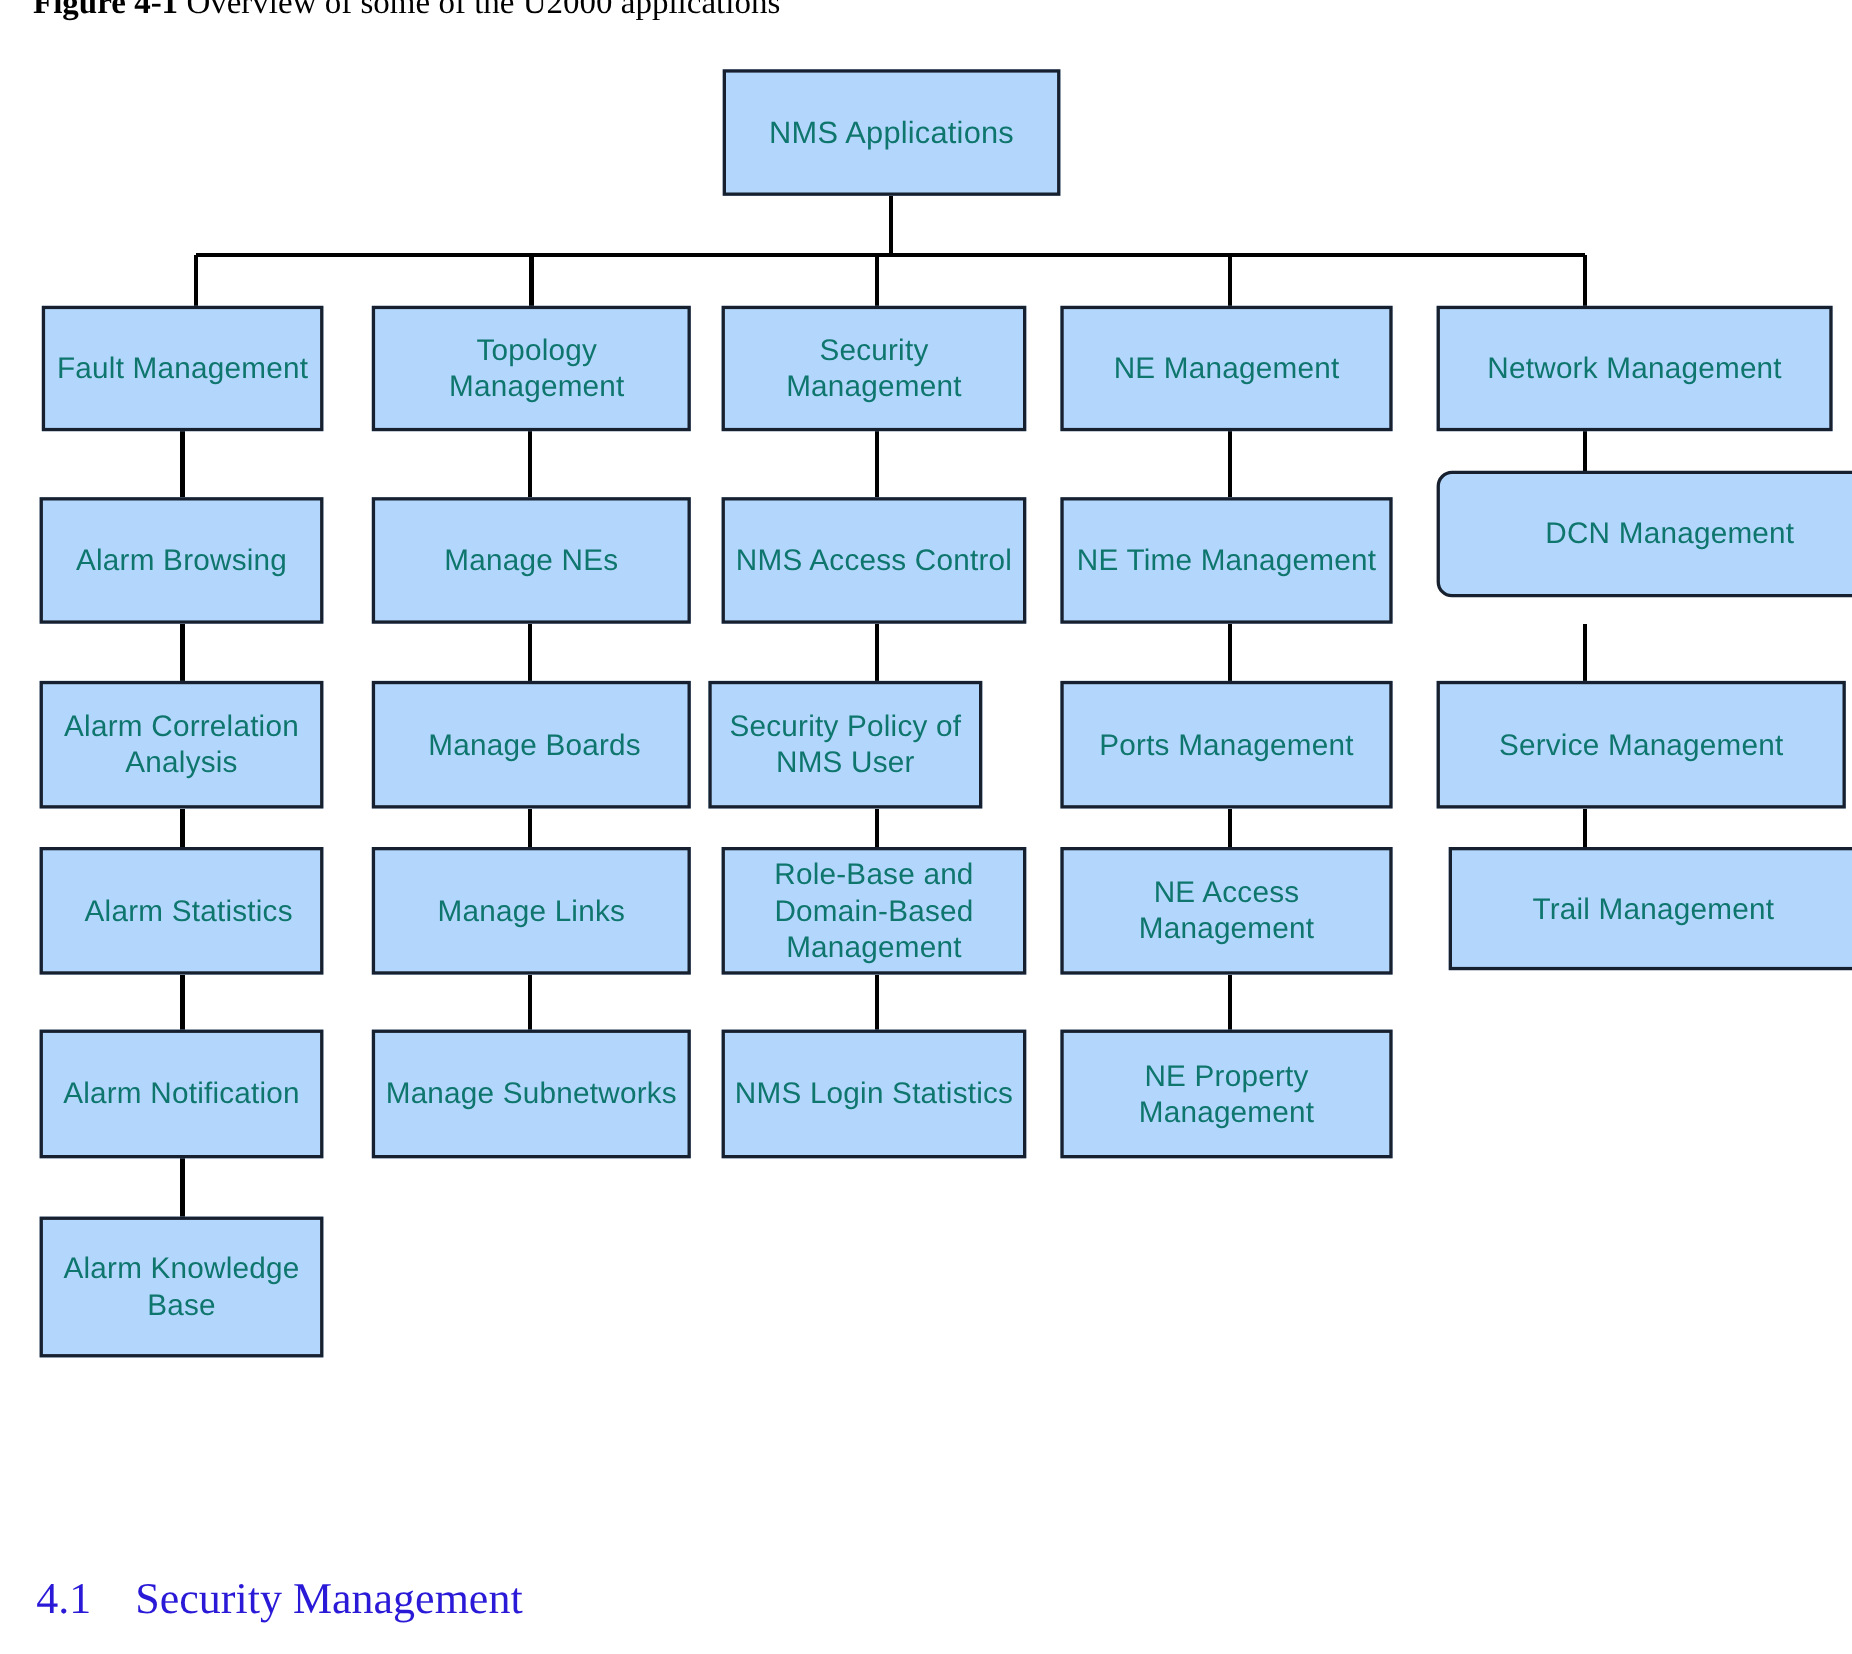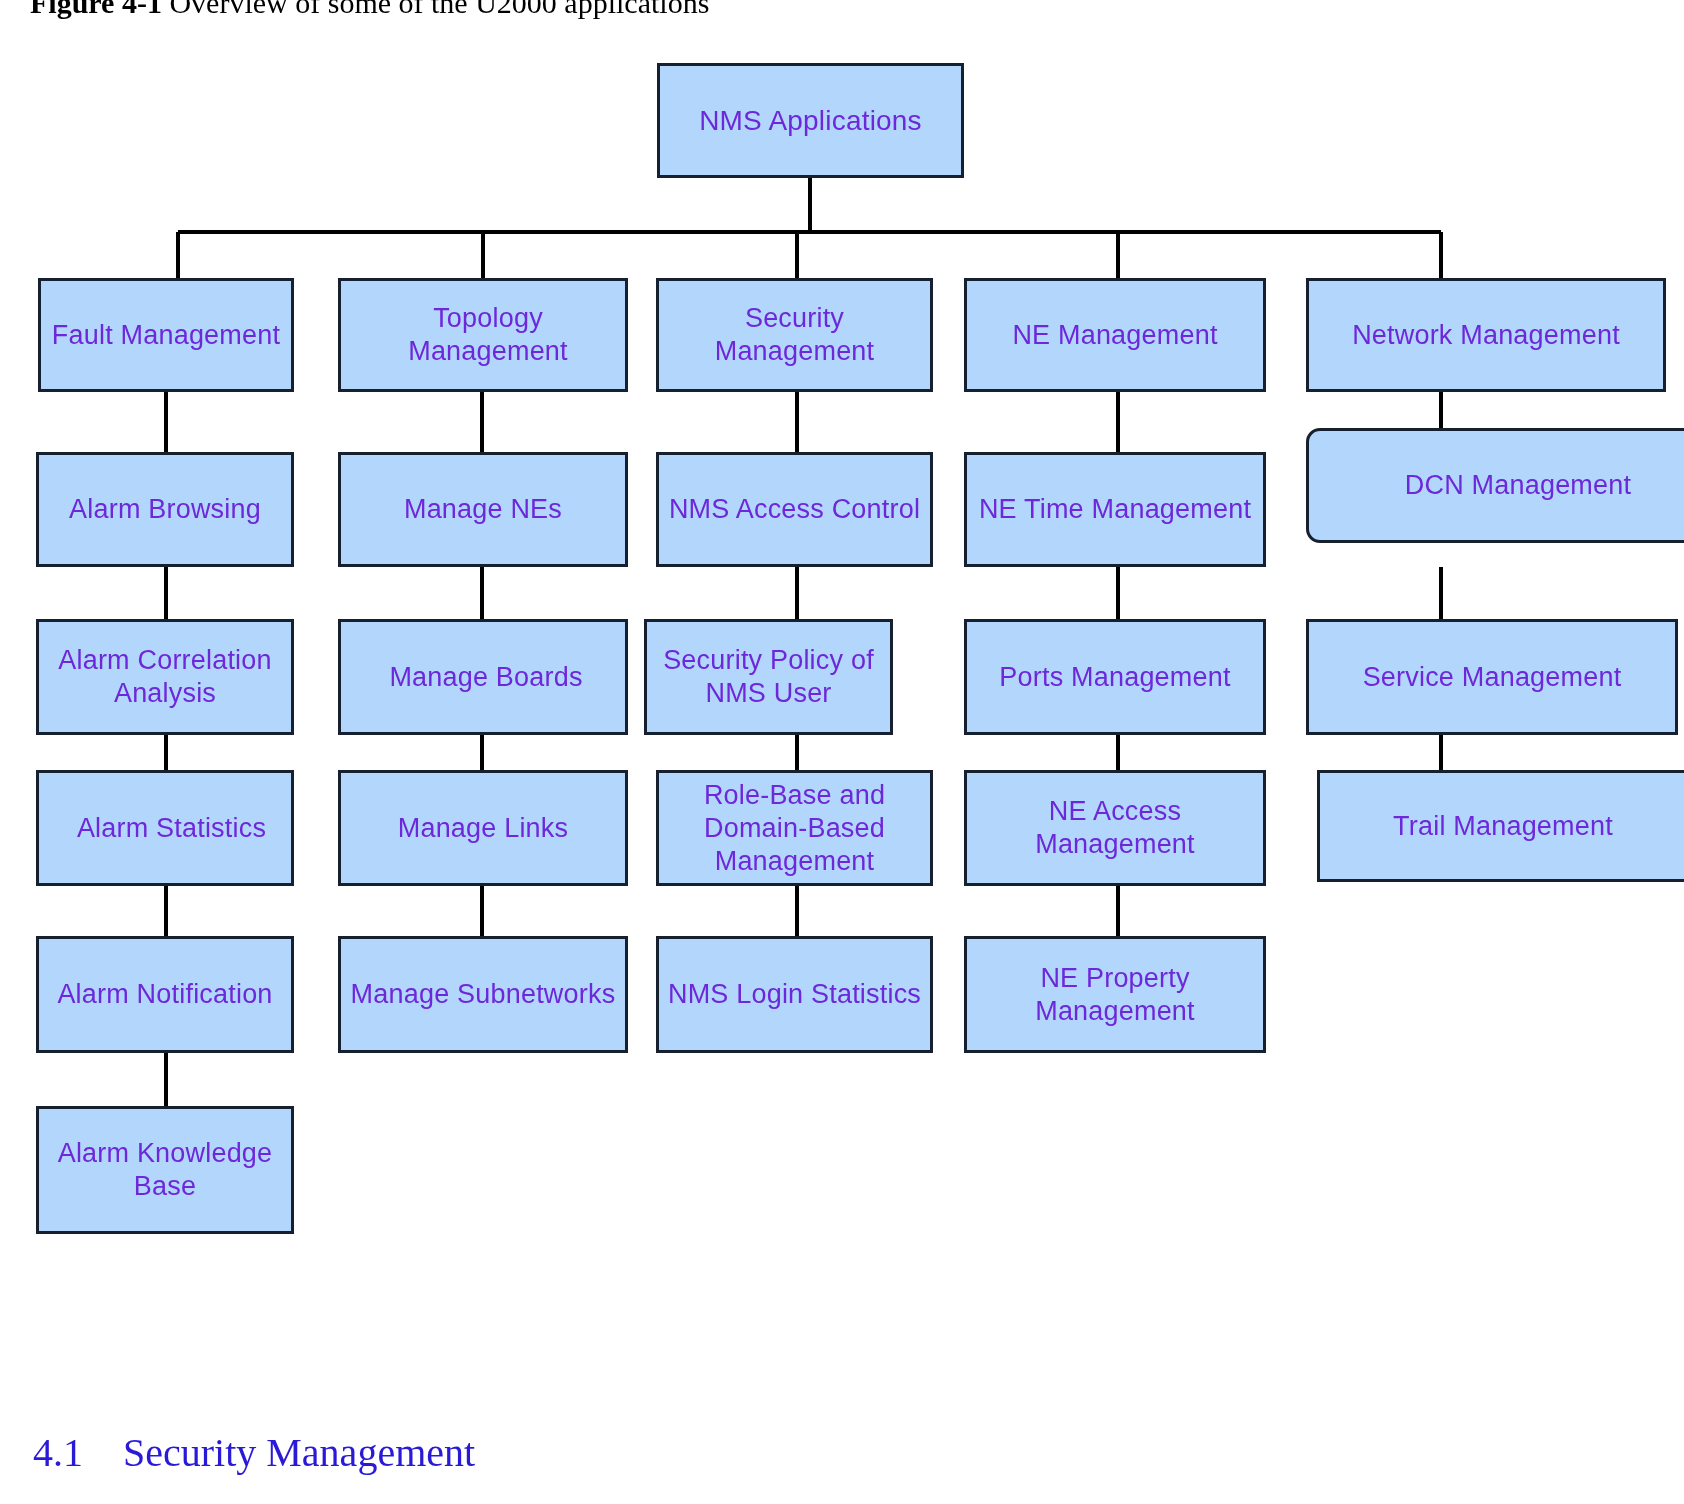--- a/index.html
+++ b/index.html
@@ -51,21 +51,21 @@
 
   .node {
     position: absolute;
     box-sizing: border-box;
     background: #b3d7fc;
     border: 3px solid #17202e;
     display: flex;
     align-items: center;
     justify-content: center;
     text-align: center;
-    color: #6d28d9;
+    color: #0f766e;
     font-family: "Liberation Sans", sans-serif;
     font-size: 27px;
     line-height: 33px;
     letter-spacing: 0.2px;
     padding: 0 6px;
   }
   .node.root { font-size: 28px; }
 
   
   #section-heading {

